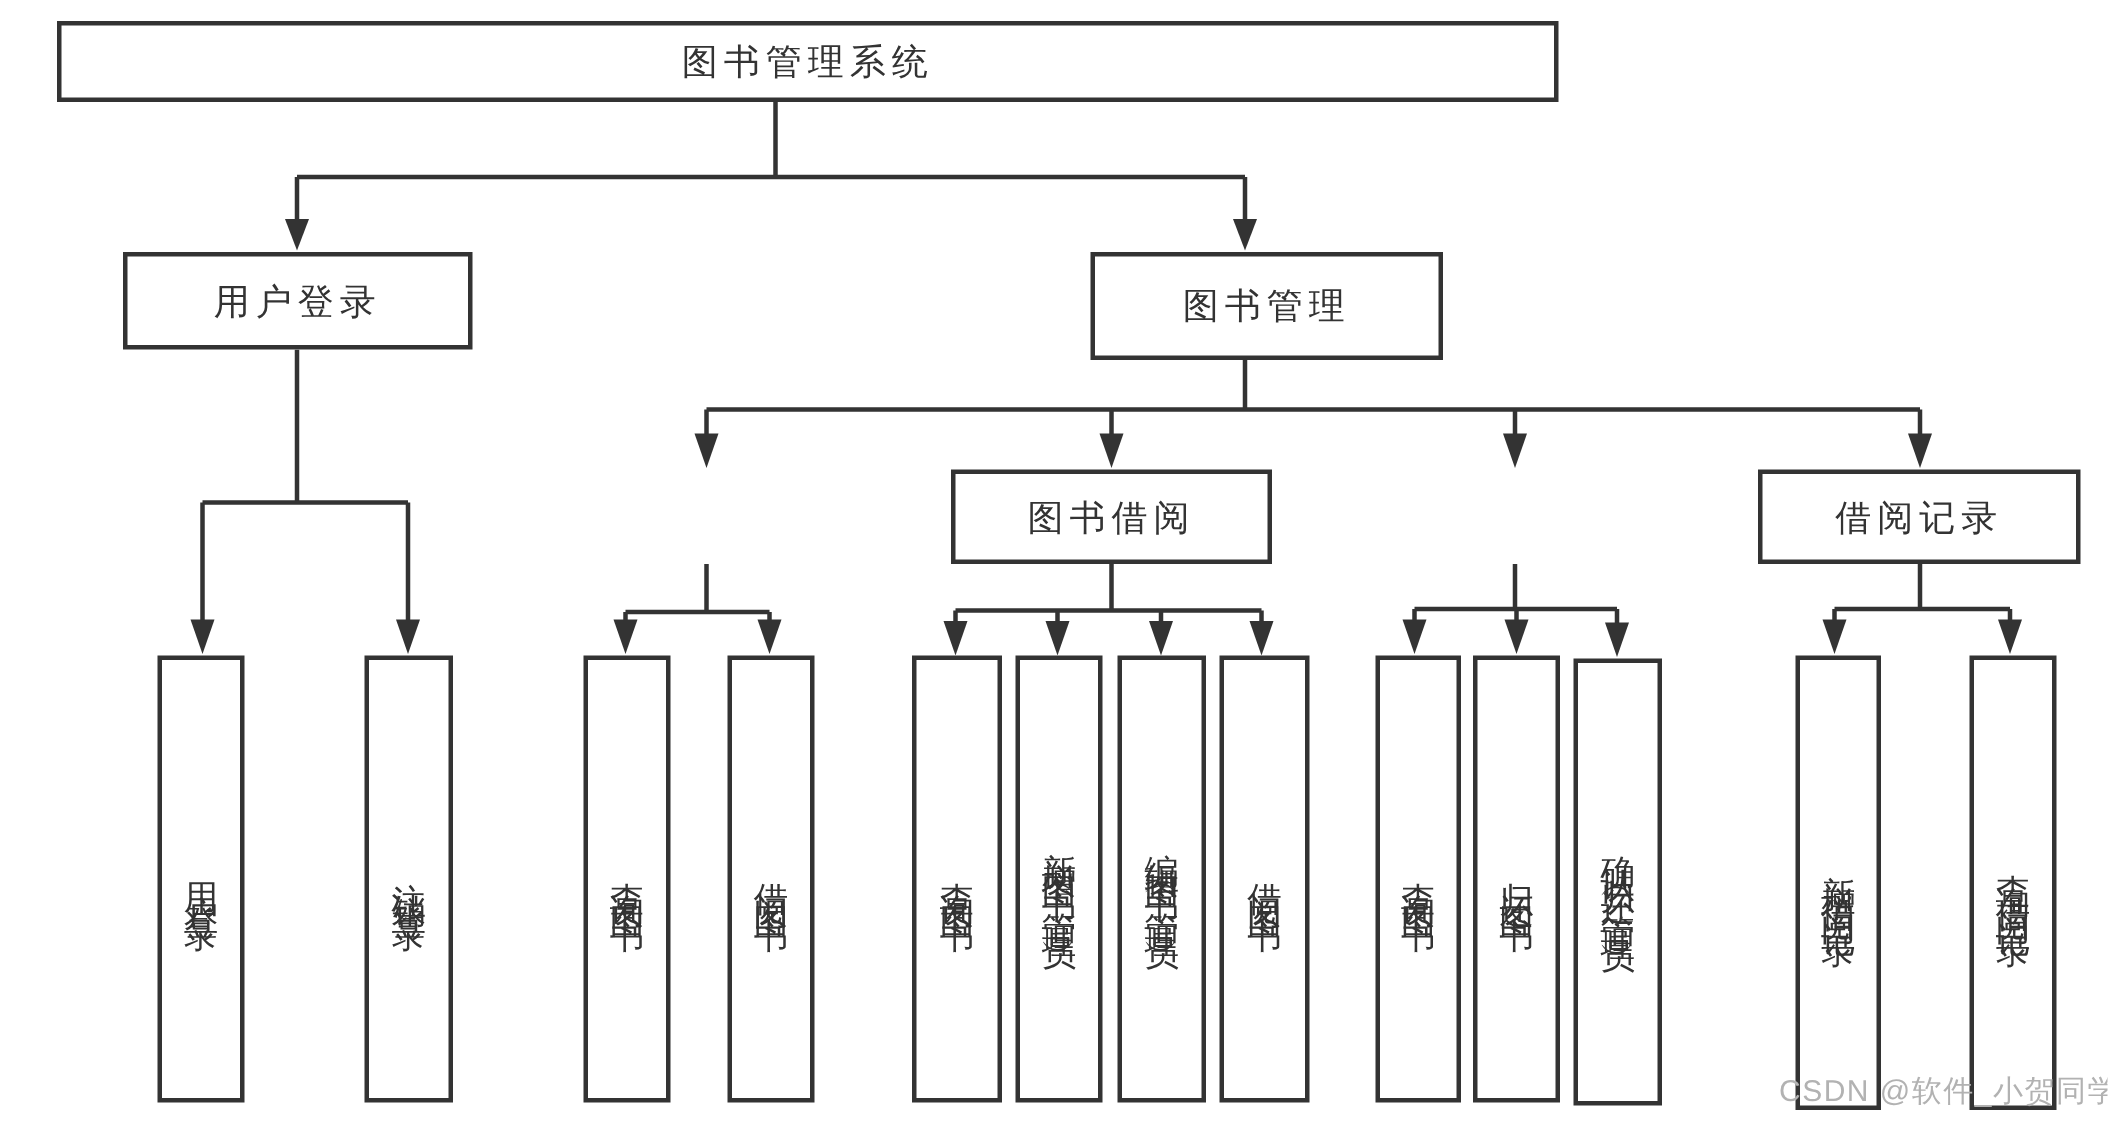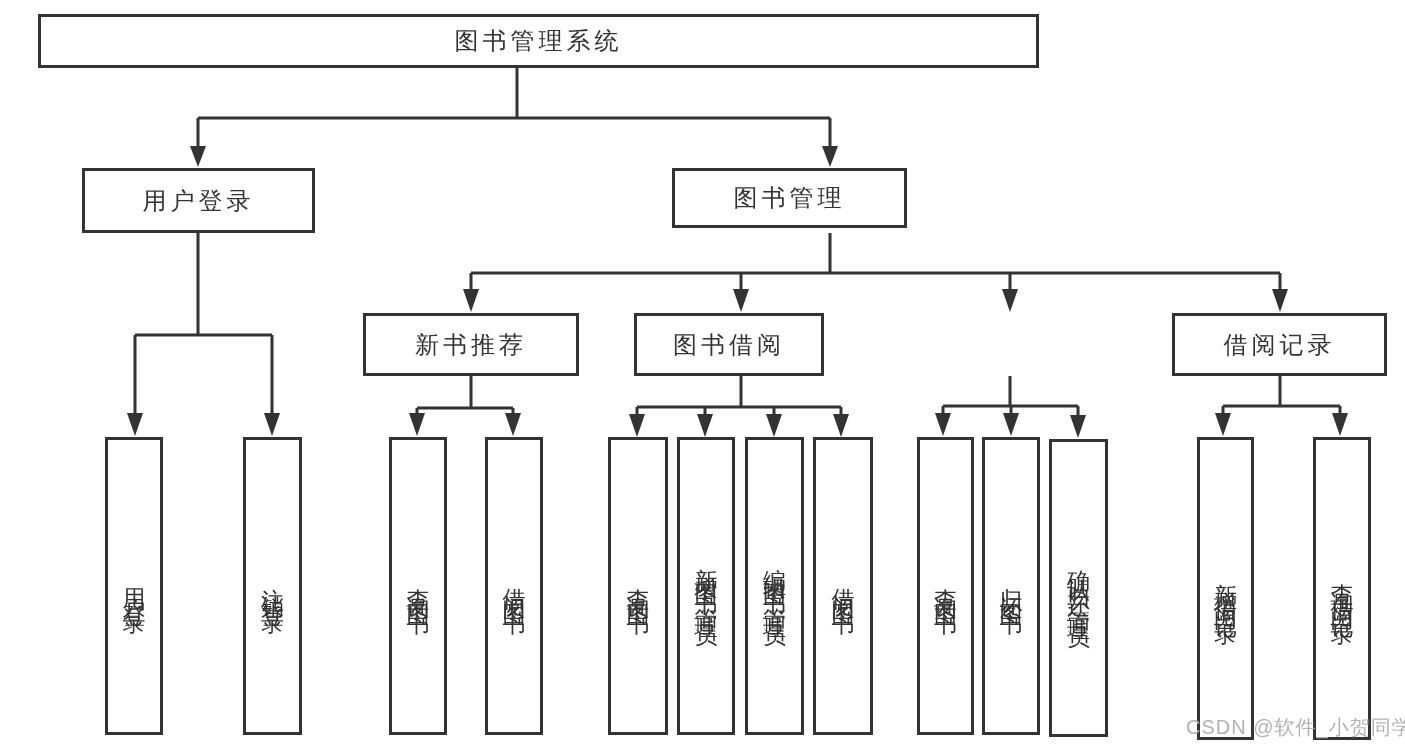--- a/index.html
+++ b/index.html
@@ -122,28 +122,25 @@
     </g>
   </svg>
 
   <div class="node" style="left:22px; top:14px; width:1001px; height:54px;margin-left:16px;">
     <span class="h-label">图书管理系统</span>
   </div>
 
   <div class="node" style="left:82px; top:168px; width:233px; height:65px;">
     <span class="h-label">用户登录</span>
   </div>
-  <div class="node" style="left:672px; top:168px; width:235px; height:60px;font-family:Liberation Serif, serif;">
+  <div class="node" style="left:727px; top:168px; width:235px; height:72px;font-family:Liberation Serif, serif;">
     <span class="h-label">图书管理</span>
   </div>
 
-  <div class="node" style="left:363px; top:313px; width:216px; height:63px;">
-    <span class="h-label">新书推荐</span>
-  </div>
-  <div class="node" style="left:634px; top:313px; width:190px; height:63px;">
+  <div class="node" style="left:634px; top:313px; width:214px; height:63px;">
     <span class="h-label">图书借阅</span>
   </div>
   <div class="node" style="left:1172px; top:313px; width:215px; height:63px;">
     <span class="h-label">借阅记录</span>
   </div>
 
   <div class="node" style="left:105px; top:437px; width:58px; height:298px;">
     <span class="v-label">用户登录</span>
   </div>
   <div class="node" style="left:243px; top:437px; width:59px; height:298px;">

